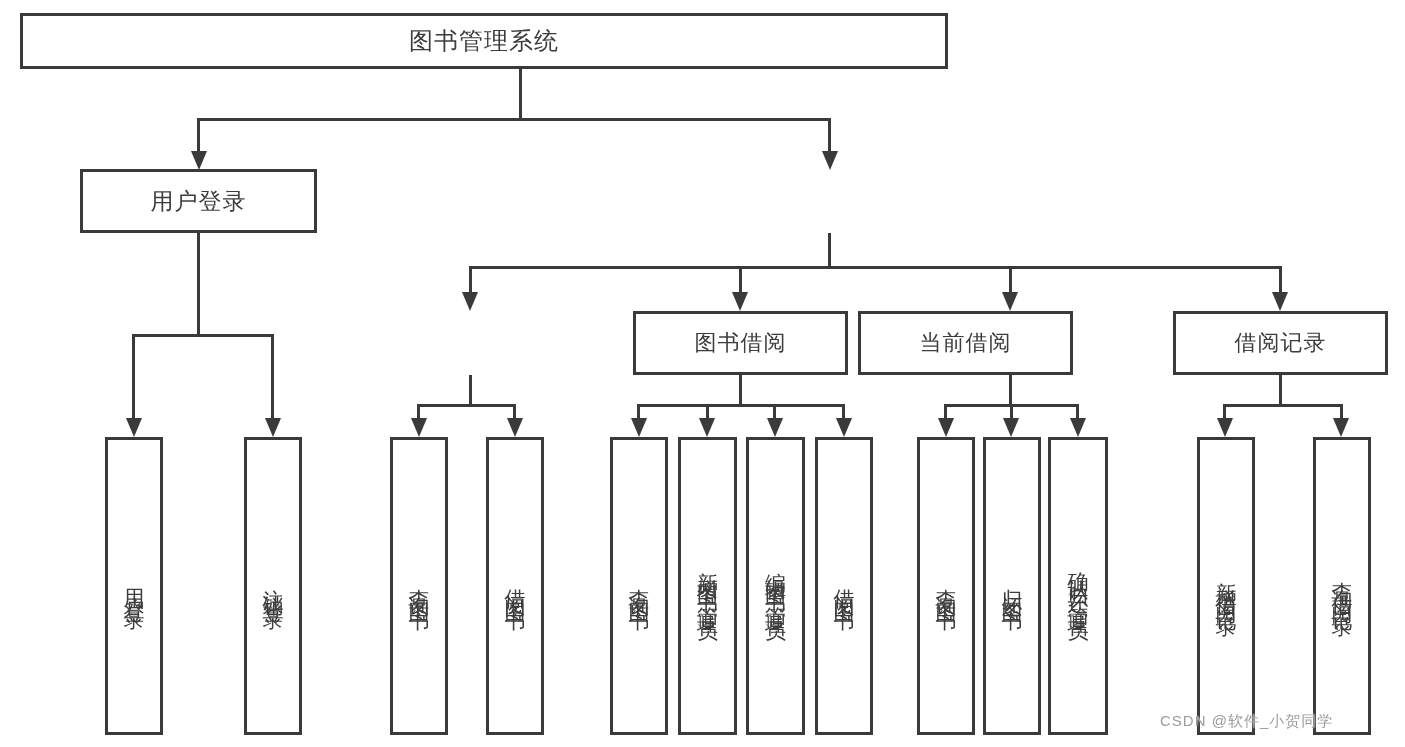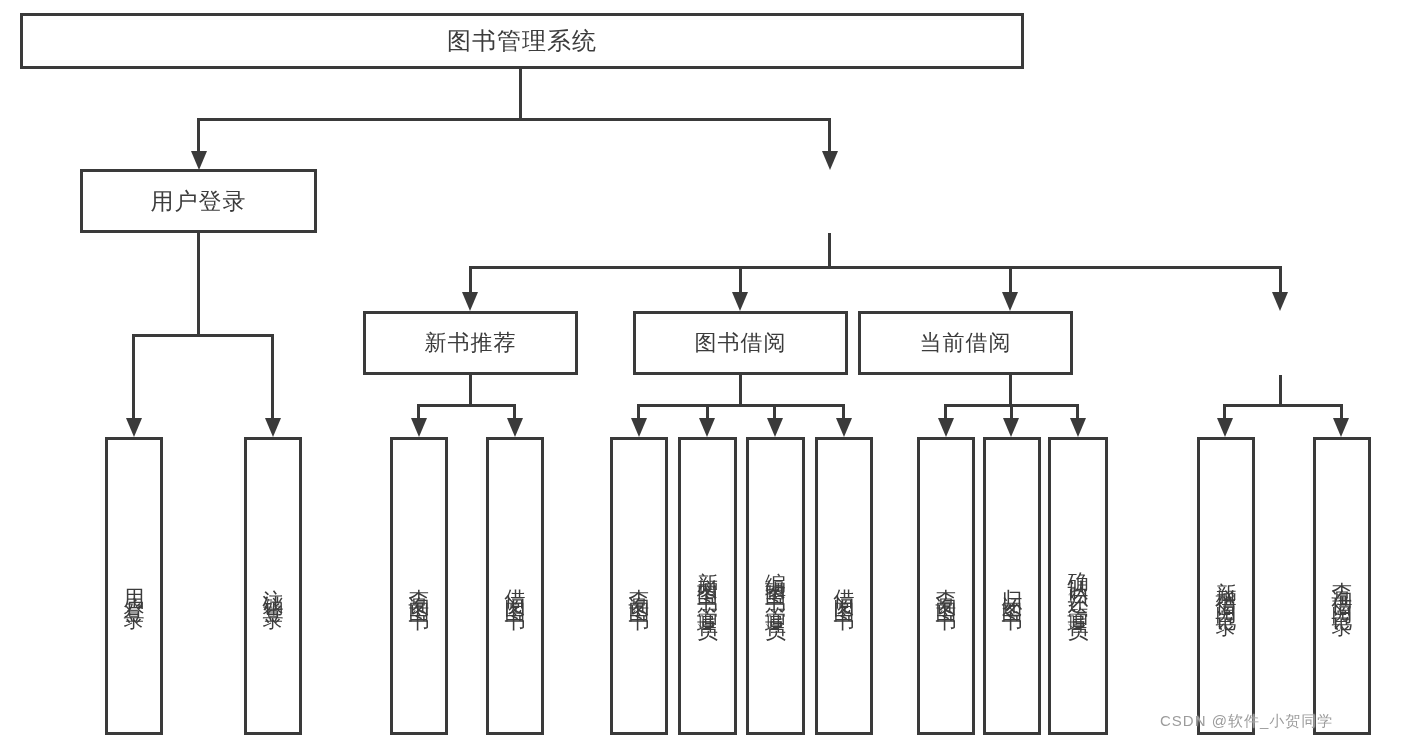--- a/index.html
+++ b/index.html
@@ -20,21 +20,21 @@
   
   .hbox{
     position:absolute;
     border:3px solid var(--line);
     background:#fff;
     display:flex;align-items:center;justify-content:center;
     color:var(--text);
     font-size:23px;
     letter-spacing:1px;
   }
-  .root-box{left:20px;top:13px;width:1004px;height:56px;font-size:24px;}
+  .root-box{left:20px;top:13px;width:928px;height:56px;font-size:24px;}
   .lvl2{top:169px;width:237px;height:64px;}
   .lvl3{top:311px;width:215px;height:64px;font-size:22px;}
   
   .leaf{
     position:absolute;
     top:437px;width:58px;height:298px;
     border:3px solid var(--line);
     background:#fff;
     display:flex;align-items:center;justify-content:center;
   }
@@ -97,28 +97,28 @@
   <div class="hl" style="left:469px;top:266px;width:813px;"></div>
   <div class="vl" style="left:469px;top:266px;height:27px;"></div>
   <div class="ah" style="left:462px;top:292px;"></div>
   <div class="vl" style="left:739px;top:266px;height:27px;"></div>
   <div class="ah" style="left:732px;top:292px;"></div>
   <div class="vl" style="left:1009px;top:266px;height:27px;"></div>
   <div class="ah" style="left:1002px;top:292px;"></div>
   <div class="vl" style="left:1279px;top:266px;height:27px;"></div>
   <div class="ah" style="left:1272px;top:292px;"></div>
 
-  <div class="hbox lvl3" style="left:363px;">
-    <span>新书推荐</span>
-  </div>
   <div class="hbox lvl3" style="left:633px;">
     <span>图书借阅</span>
   </div>
   <div class="hbox lvl3" style="left:858px;">
     <span>当前借阅</span>
+  </div>
+  <div class="hbox lvl3" style="left:1173px;">
+    <span>借阅记录</span>
   </div>
 
   <div class="vl" style="left:469px;top:375px;height:31px;"></div>
   <div class="hl" style="left:417px;top:404px;width:99px;"></div>
   <div class="vl" style="left:417px;top:404px;height:15px;"></div>
   <div class="ah" style="left:411px;top:418px;"></div>
   <div class="vl" style="left:513px;top:404px;height:15px;"></div>
   <div class="ah" style="left:507px;top:418px;"></div>
 
   <div class="vl" style="left:739px;top:375px;height:31px;"></div>

